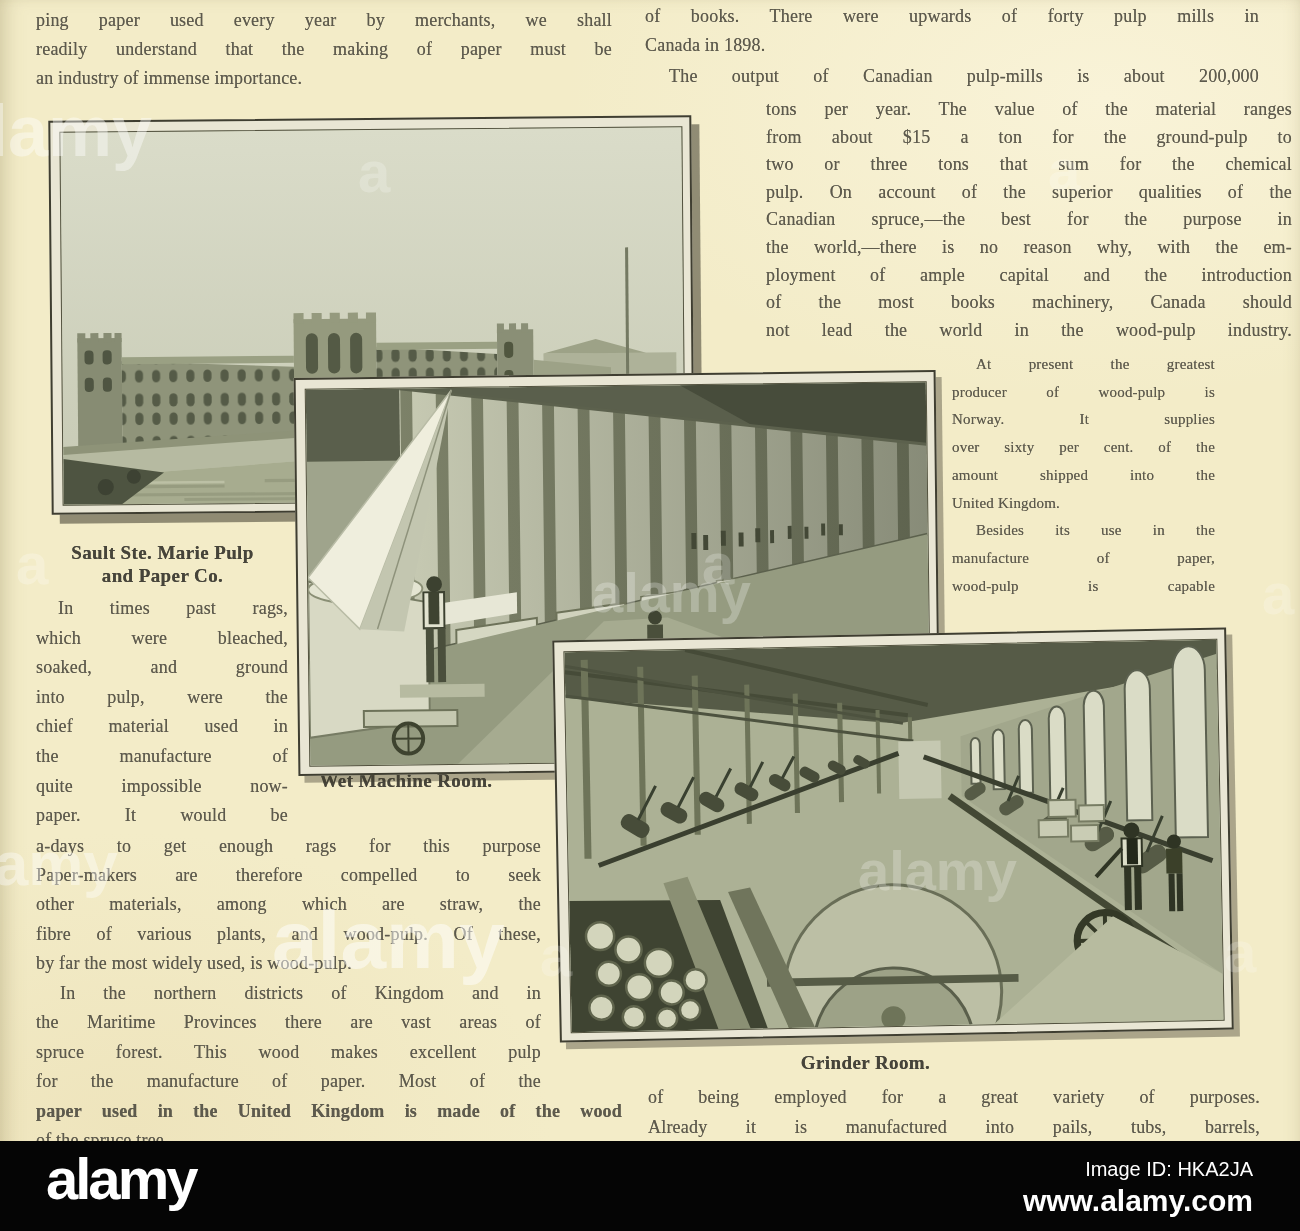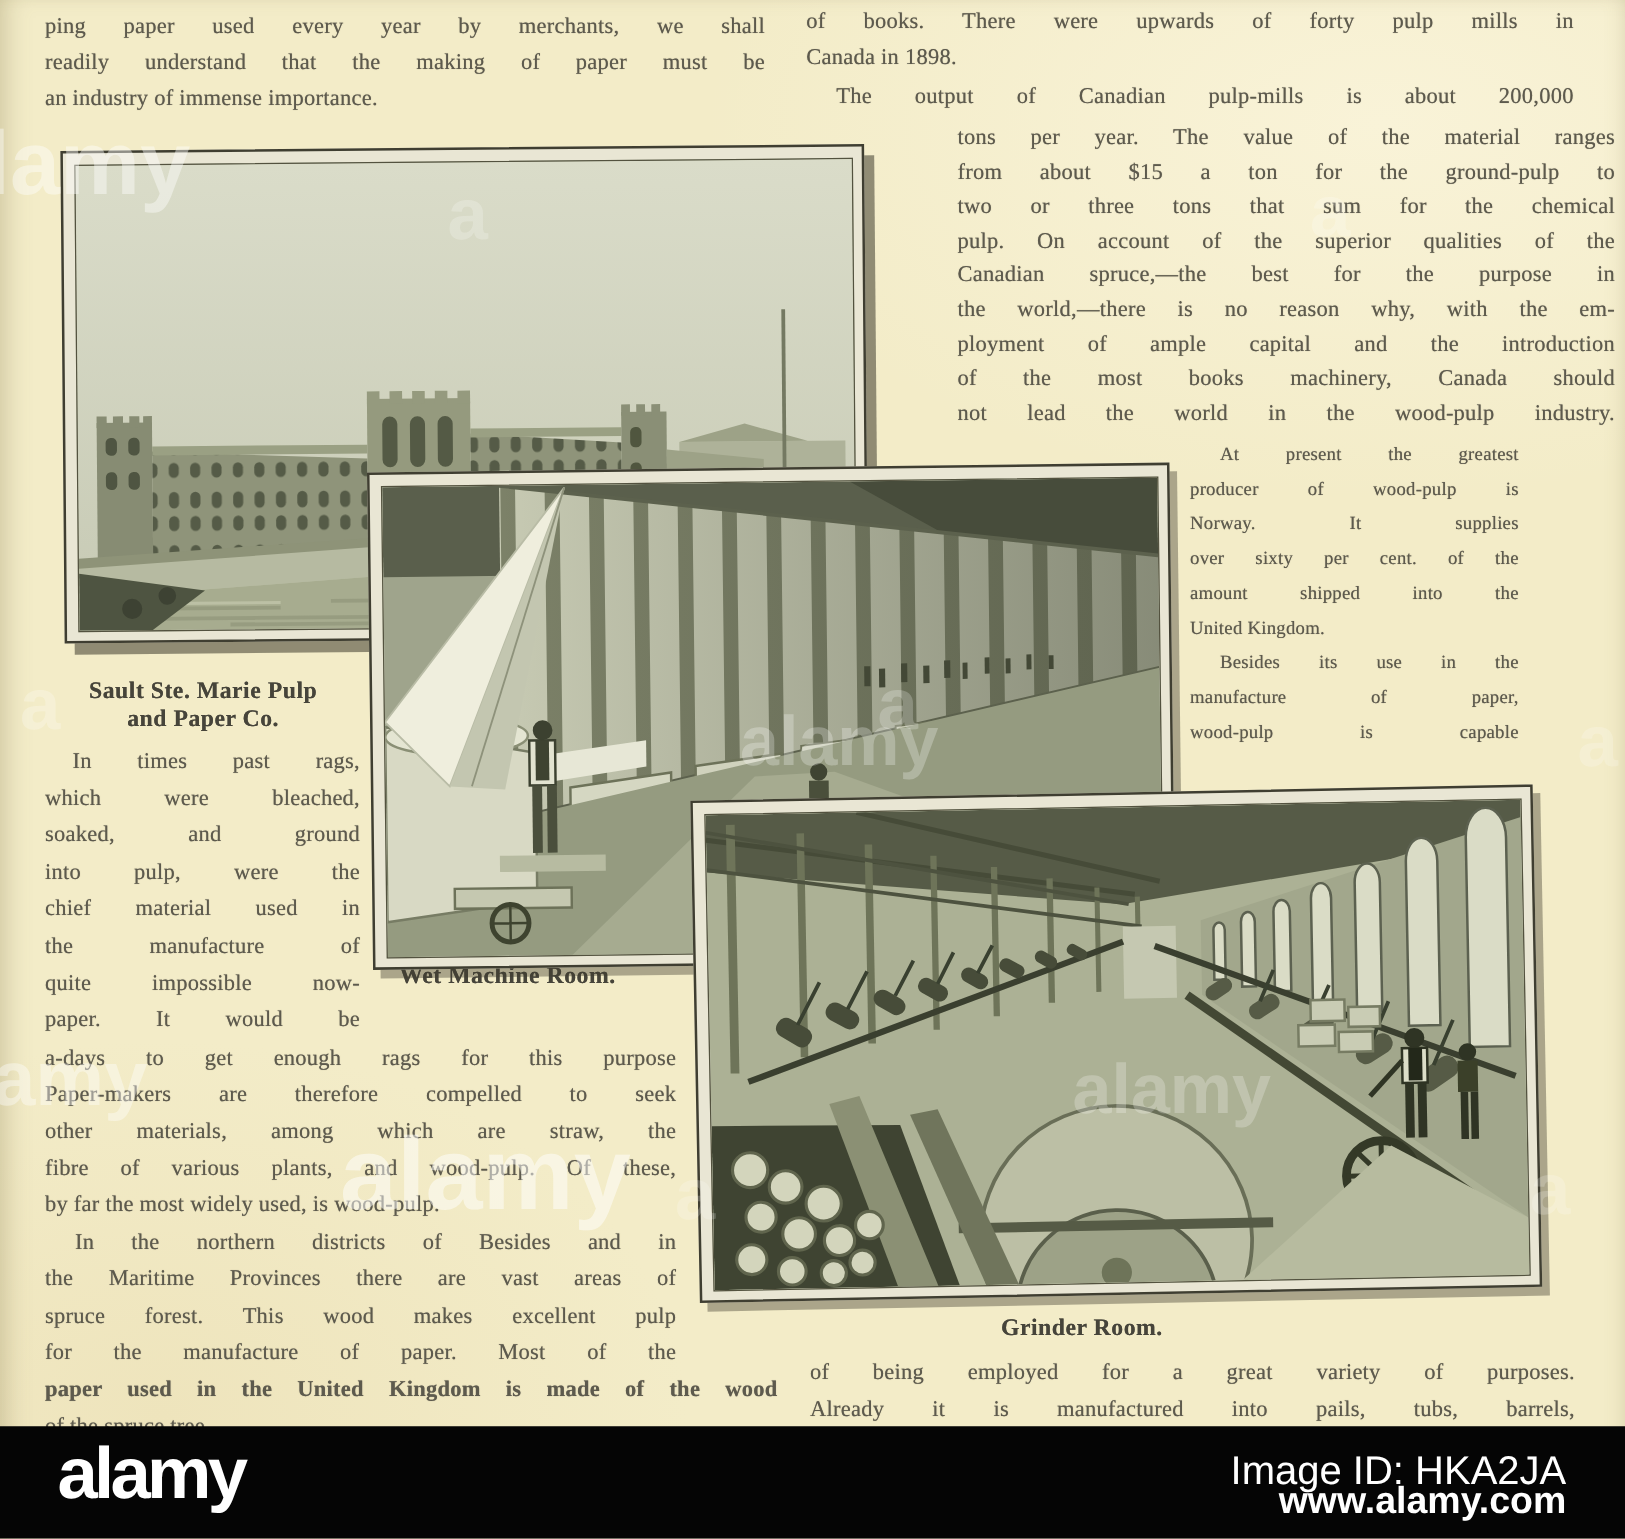--- a/index.html
+++ b/index.html
@@ -27,21 +27,21 @@
           box-shadow:8px 9px 0 rgba(62,60,46,.55);z-index:3;}
   #photo2{left:296px;top:374px;width:620px;height:376px;transform:rotate(-.7deg);
           box-shadow:6px 7px 0 rgba(62,60,46,.4);z-index:4;}
   #photo3{left:556px;top:634px;width:652px;height:380px;transform:rotate(-1.1deg);
           box-shadow:6px 7px 0 rgba(62,60,46,.4);z-index:5;}
   .wm{position:absolute;font-family:"Liberation Sans",sans-serif;font-weight:bold;color:#fff;z-index:40;pointer-events:none;}
   #bar{position:absolute;left:0;top:1141px;width:1300px;height:90px;background:#050505;z-index:60;}
   #bar .brand{position:absolute;left:46px;top:8px;font-family:"Liberation Sans",sans-serif;
       font-weight:700;font-size:58px;line-height:60px;letter-spacing:-3px;color:#fff;}
   #bar .imgid{position:absolute;right:47px;top:17px;font-family:"Liberation Sans",sans-serif;
-      font-size:32px;color:#fff;}
+      font-size:20px;color:#fff;}
   #bar .site{position:absolute;right:47px;top:43px;font-family:"Liberation Sans",sans-serif;
       font-weight:700;font-size:30px;color:#fff;}
 </style>
 </head>
 <body>
 
 <div id="page">
 
   <div class="tb" style="left:36px;top:6px;width:576px;">
     <span class="ln j">ping paper used every year by merchants, we shall</span>
@@ -354,21 +354,21 @@
 
   <div class="tb" style="left:36px;top:832px;width:505px;line-height:29.2px;">
     <span class="ln j">a-days to get enough rags for this purpose</span>
     <span class="ln j">Paper-makers are therefore compelled to seek</span>
     <span class="ln j">other materials, among which are straw, the</span>
     <span class="ln j">fibre of various plants, and wood-pulp.  Of these,</span>
     <span class="ln">by far the most widely used, is wood-pulp.</span>
   </div>
 
   <div class="tb" style="left:36px;top:979px;width:505px;line-height:29.4px;">
-    <span class="ln j ind">In the northern districts of Besides and in</span>
+    <span class="ln j ind">In the northern districts of Kingdom and in</span>
     <span class="ln j">the Maritime Provinces there are vast areas of</span>
     <span class="ln j">spruce forest.  This wood makes excellent pulp</span>
     <span class="ln j">for the manufacture of paper.  Most of the</span>
     <span class="ln j" style="width:586px;font-weight:bold;">paper used in the United Kingdom is made of the wood</span>
     <span class="ln">of the spruce tree</span>
   </div>
 
   <div class="cap" style="left:768px;top:1051px;width:195px;">
     <span class="ln">Grinder Room.</span>
   </div>

